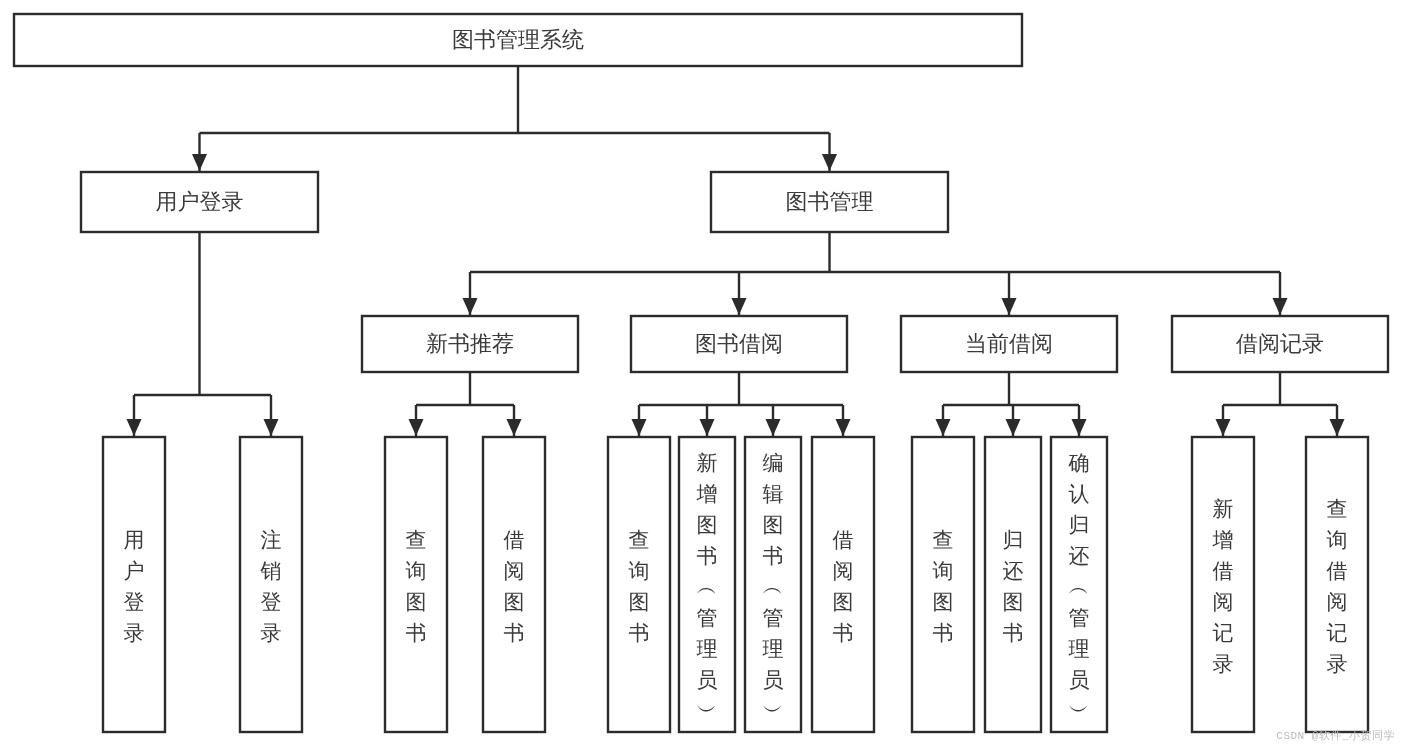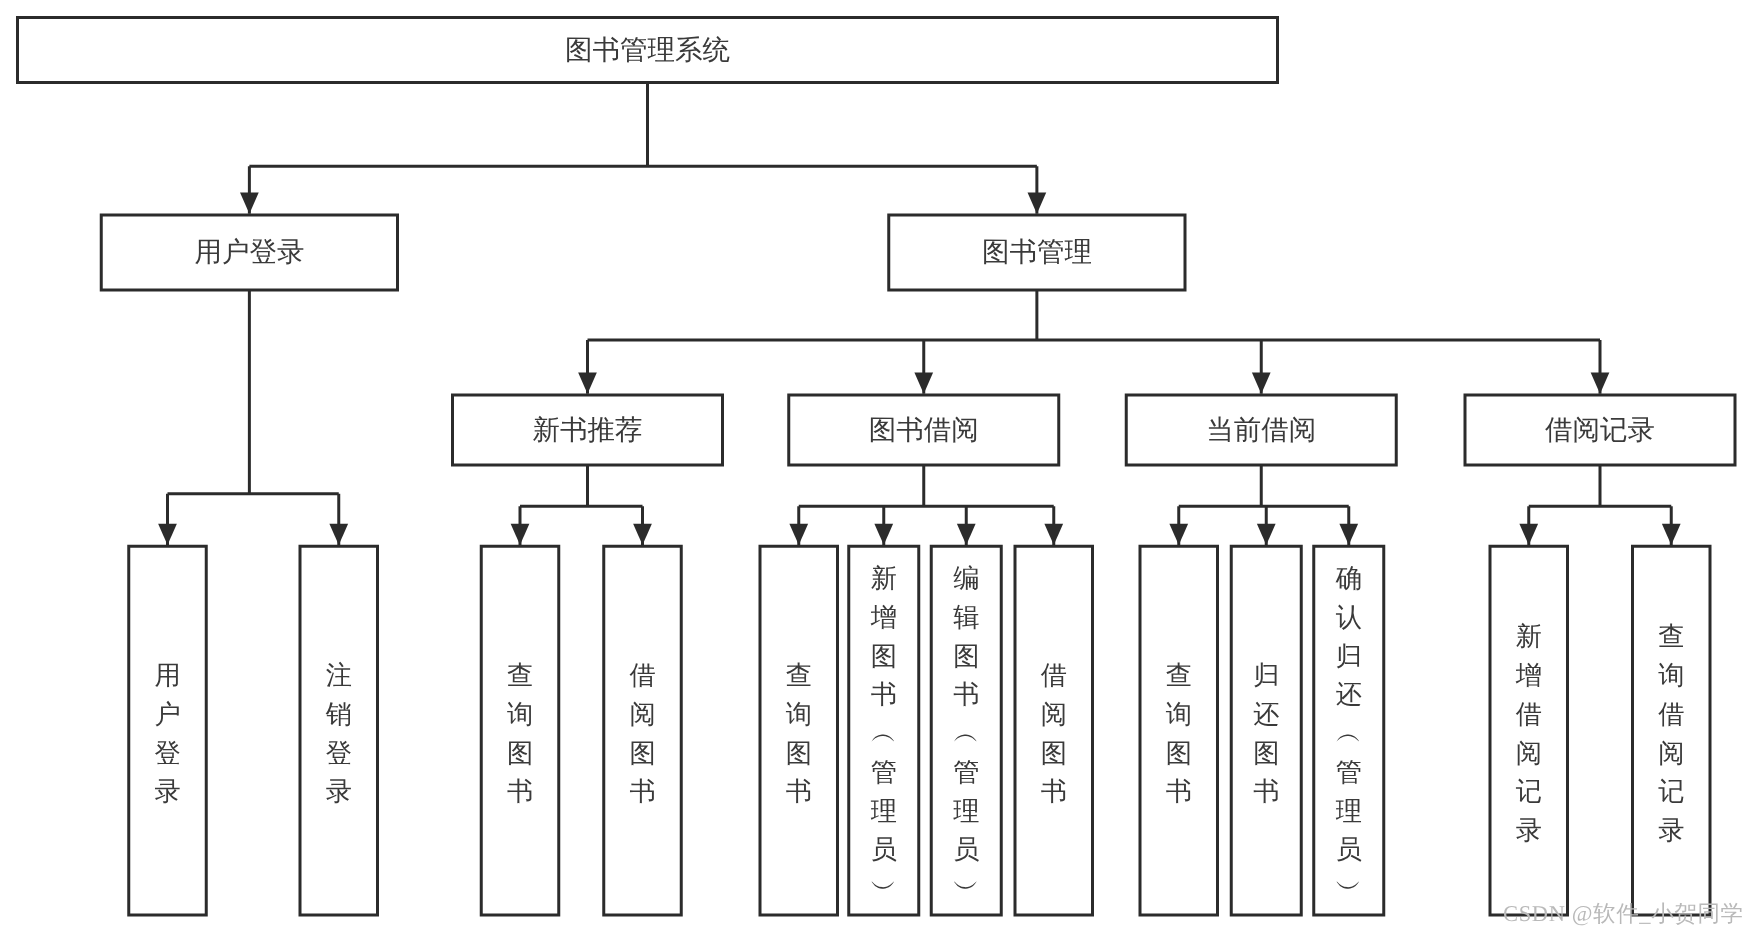--- a/index.html
+++ b/index.html
@@ -34,23 +34,23 @@
     stroke:#2b2b2b;
     stroke-width:2.4;
     fill:none;
     stroke-linecap:butt;
   }
   .arrow-head{fill:#2b2b2b;stroke:none;}
   .watermark{
     position:absolute;
     right:10px;
     bottom:4px;
-    font-size:18px;
+    font-size:11px;
     color:#b9b9b9;
-    font-family:Liberation Serif, serif;
+    font-family:Liberation Mono, monospace;
     letter-spacing:0.5px;
     white-space:nowrap;
     user-select:none;
   }
 </style>
 </head>
 <body>
 
 <svg id="diagram" viewBox="0 0 1405 747" xmlns="http://www.w3.org/2000/svg">
   <g id="edges-layer">

